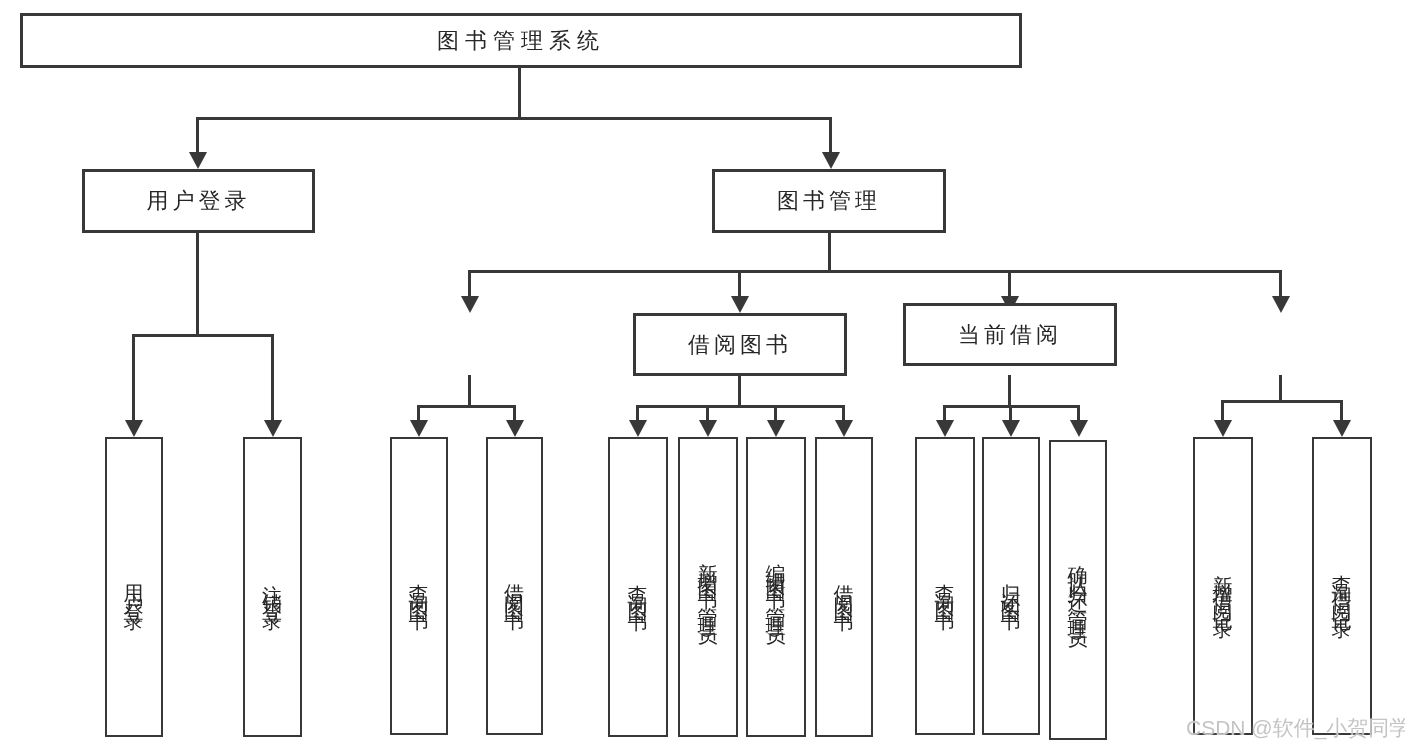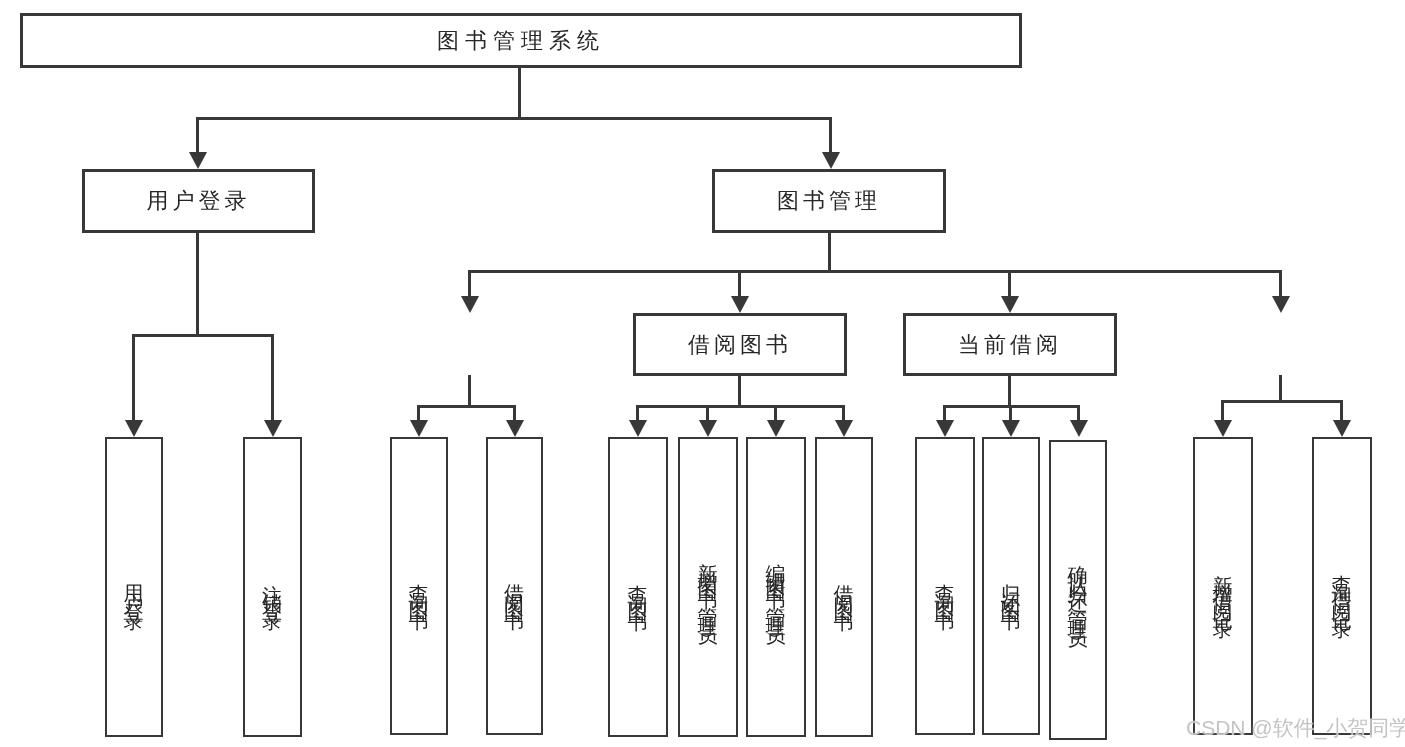--- a/index.html
+++ b/index.html
@@ -80,21 +80,21 @@
   <div class="hline" style="left:1221px;top:400px;width:122px"></div>
   <div class="arrow" style="left:1221px;top:400px;height:20px"></div>
   <div class="arrow" style="left:1340px;top:400px;height:20px"></div>
 
   <div class="node root-node" style="left:20px;top:13px;width:1002px;height:55px">图书管理系统</div>
 
   <div class="node" style="left:82px;top:169px;width:233px;height:64px">用户登录</div>
   <div class="node" style="left:712px;top:169px;width:234px;height:64px">图书管理</div>
 
   <div class="node" style="left:633px;top:313px;width:214px;height:63px">借阅图书</div>
-  <div class="node" style="left:903px;top:313px;width:214px;height:63px">当前借阅</div>
+  <div class="node" style="left:903px;top:303px;width:214px;height:63px">当前借阅</div>
 
   <div class="node vert" style="left:105px;top:437px;width:58px;height:300px">用户登录</div>
   <div class="node vert" style="left:243px;top:437px;width:59px;height:300px">注销登录</div>
 
   <div class="node vert" style="left:390px;top:437px;width:58px;height:298px">查询图书</div>
   <div class="node vert" style="left:486px;top:437px;width:57px;height:298px">借阅图书</div>
 
   <div class="node vert" style="left:608px;top:437px;width:60px;height:300px">查询图书</div>
   <div class="node vert" style="left:678px;top:437px;width:60px;height:300px">新增图书（管理员）</div>
   <div class="node vert" style="left:746px;top:437px;width:60px;height:300px">编辑图书（管理员）</div>

